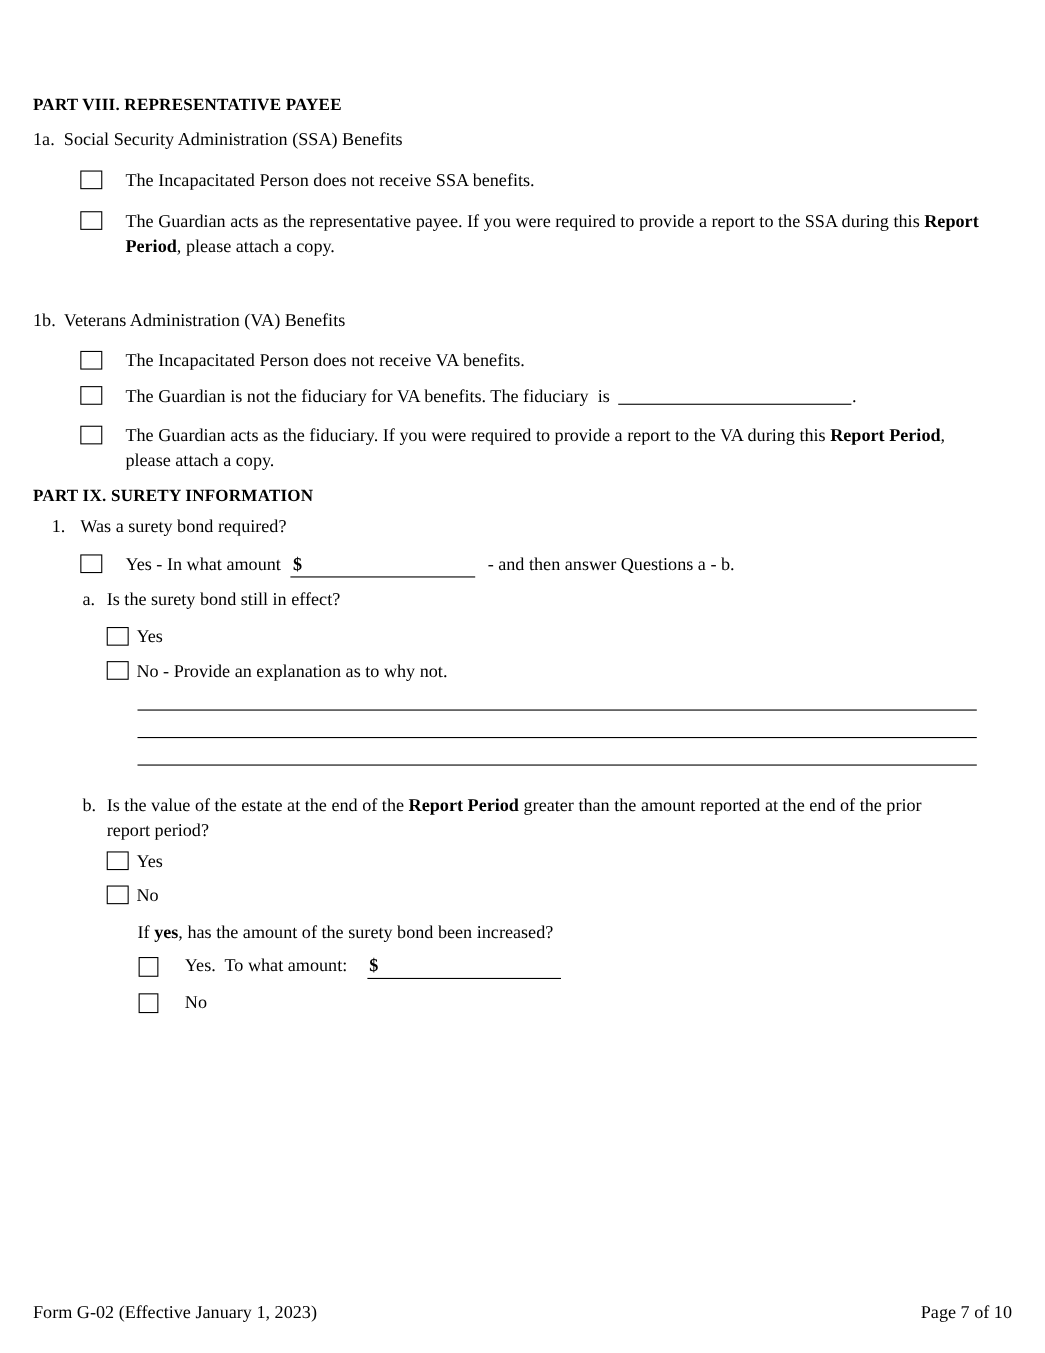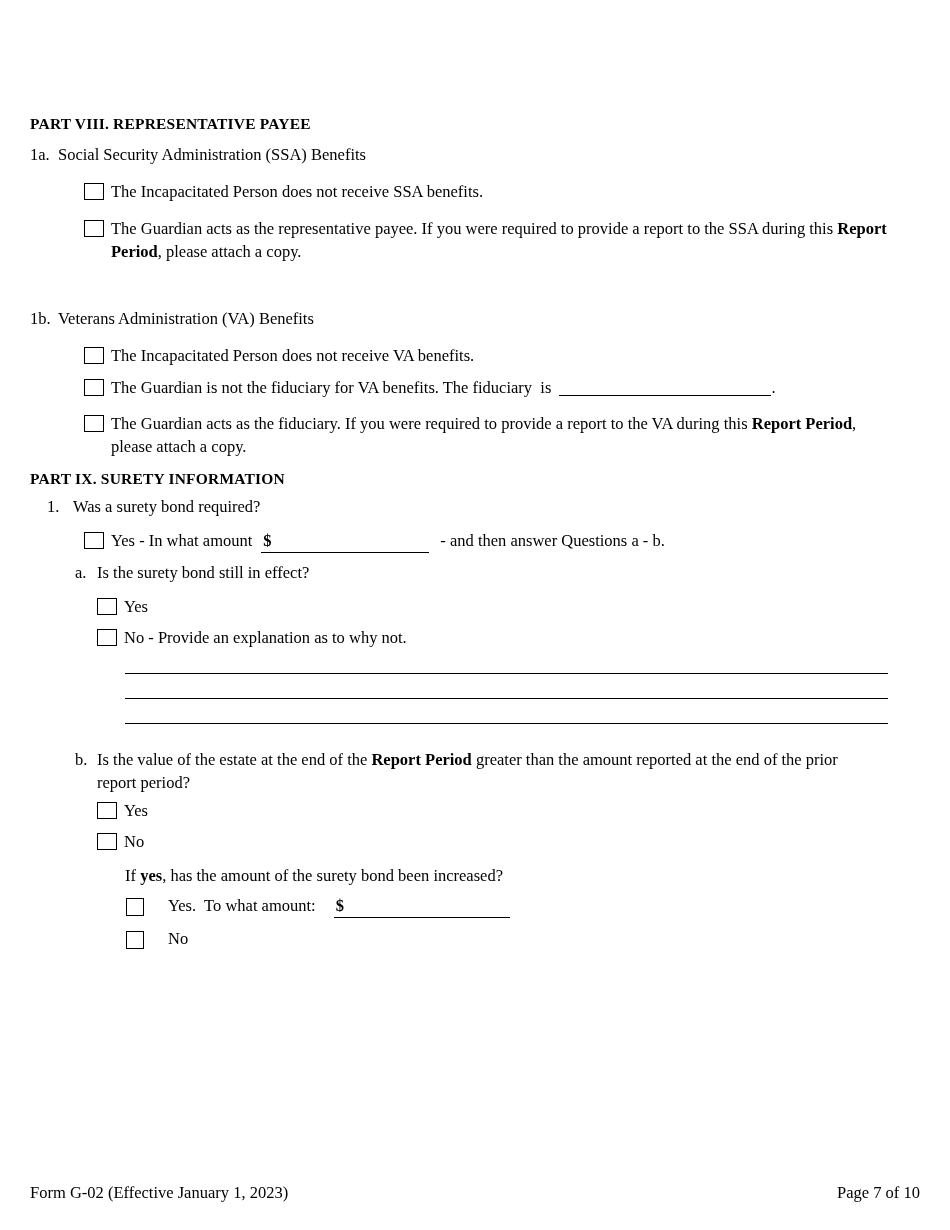--- a/index.html
+++ b/index.html
@@ -2,21 +2,21 @@
 <html><head>
 <meta charset="utf-8">
 <style>
   html, body { margin: 0; padding: 0; background: #ffffff; }
   .page {
     width: 950px; height: 1230px;
     position: relative;
     background: #ffffff;
     font-family: "Liberation Serif", "DejaVu Serif", serif;
     font-size: 16.5px; line-height: 23px; color: #000;
-    padding: 114px 30px 0 30px;
+    padding: 86px 30px 0 30px;
     box-sizing: border-box;
     overflow: hidden;
   }
   .part-heading { font-size: 15.5px; font-weight: bold; line-height: 19px; letter-spacing: 0.2px; }
   .sec-title { margin-top: 10px; }
   .sec-num { display: inline-block; width: 28px; }
   .q-row { display: flex; align-items: flex-start; }
   .q-num { flex: 0 0 26px; }
   .sub-num { flex: 0 0 22px; }
   .row { display: flex; align-items: flex-start; }
@@ -25,21 +25,21 @@
     width: 20px; height: 17px;
     border: 1.6px solid #000;
     margin-top: 2.5px; margin-right: 7px;
     background: #fff; box-sizing: border-box;
   }
   .checkbox.sq { width: 18px; height: 18px; margin-right: 24px; }
   .cb-text { flex: 1 1 auto; }
   .wrap-790 { max-width: 788px; }
   .wrap-772 { max-width: 772px; }
   .ind-num1 { margin-left: 17px; }
-  .ind-cb1 { margin-left: 54px; }
+  .ind-cb1 { margin-left: 43px; gap: 14px; }
   .ind-sub { margin-left: 45px; }
   .ind-cb2 { margin-left: 67px; }
   .ind-text3 { margin-left: 95px; }
   .ind-cb3 { margin-left: 96px; align-items: center; }
   .blank { display: inline-block; border-bottom: 1.3px solid #000; }
   .blank.empty { height: 4px; vertical-align: -3px; }
   .blank-payee { width: 212px; margin-left: 4px; }
   .blank-fiduciary { width: 212px; margin-left: 4px; }
   .blank-amount1 { width: 168px; margin-left: 9px; margin-right: 11px; }
   .blank-amount2 { width: 176px; margin-left: 18px; }

